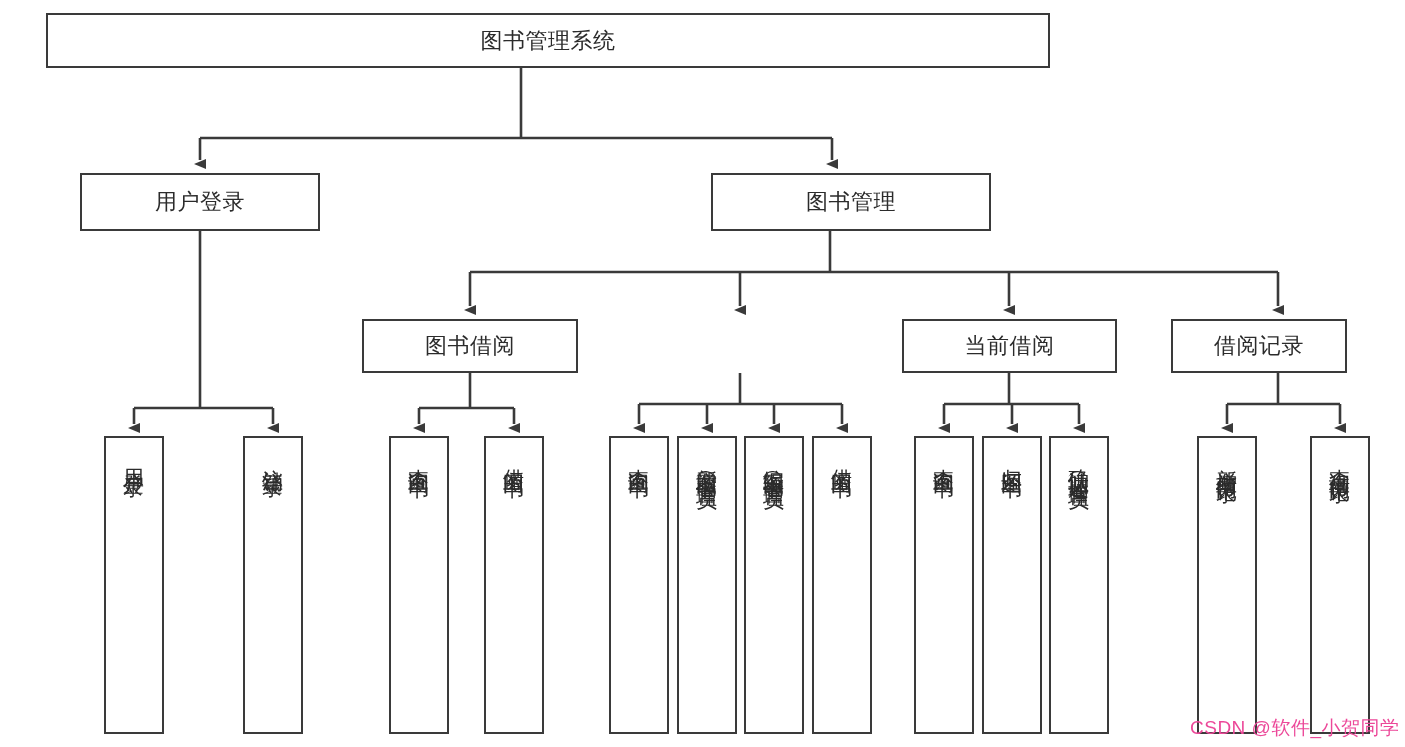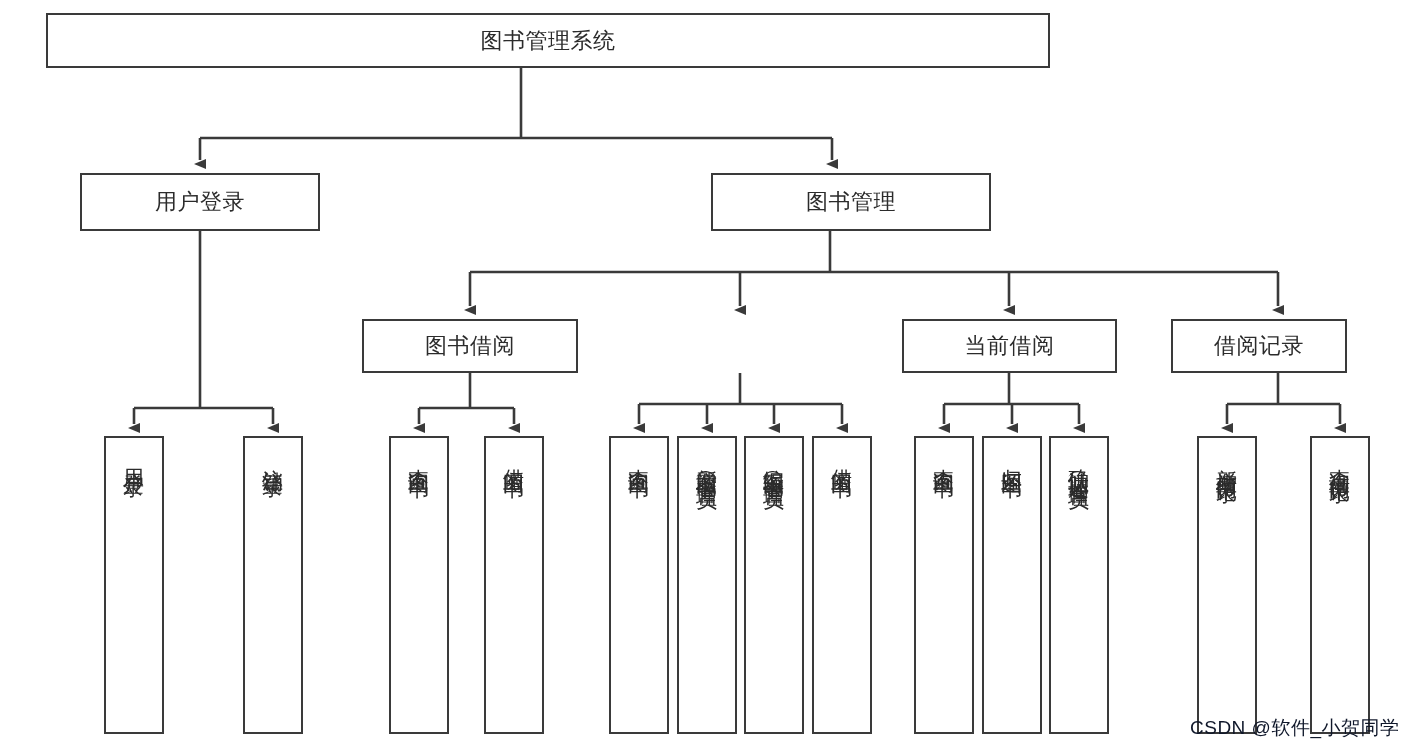--- a/index.html
+++ b/index.html
@@ -51,21 +51,21 @@
     writing-mode: vertical-rl;
     text-orientation: upright;
     white-space: nowrap;
     font-size: 21px;
     letter-spacing: 3px;
     line-height: 1;
   }
   .watermark {
     position: absolute;
     font-size: 19px;
-    color: #0f172a;
+    color: #ec4899;
     white-space: nowrap;
     letter-spacing: 0.5px;
     user-select: none;
   }
 </style>
 </head>
 <body>
 
 <div id="canvas">
 

